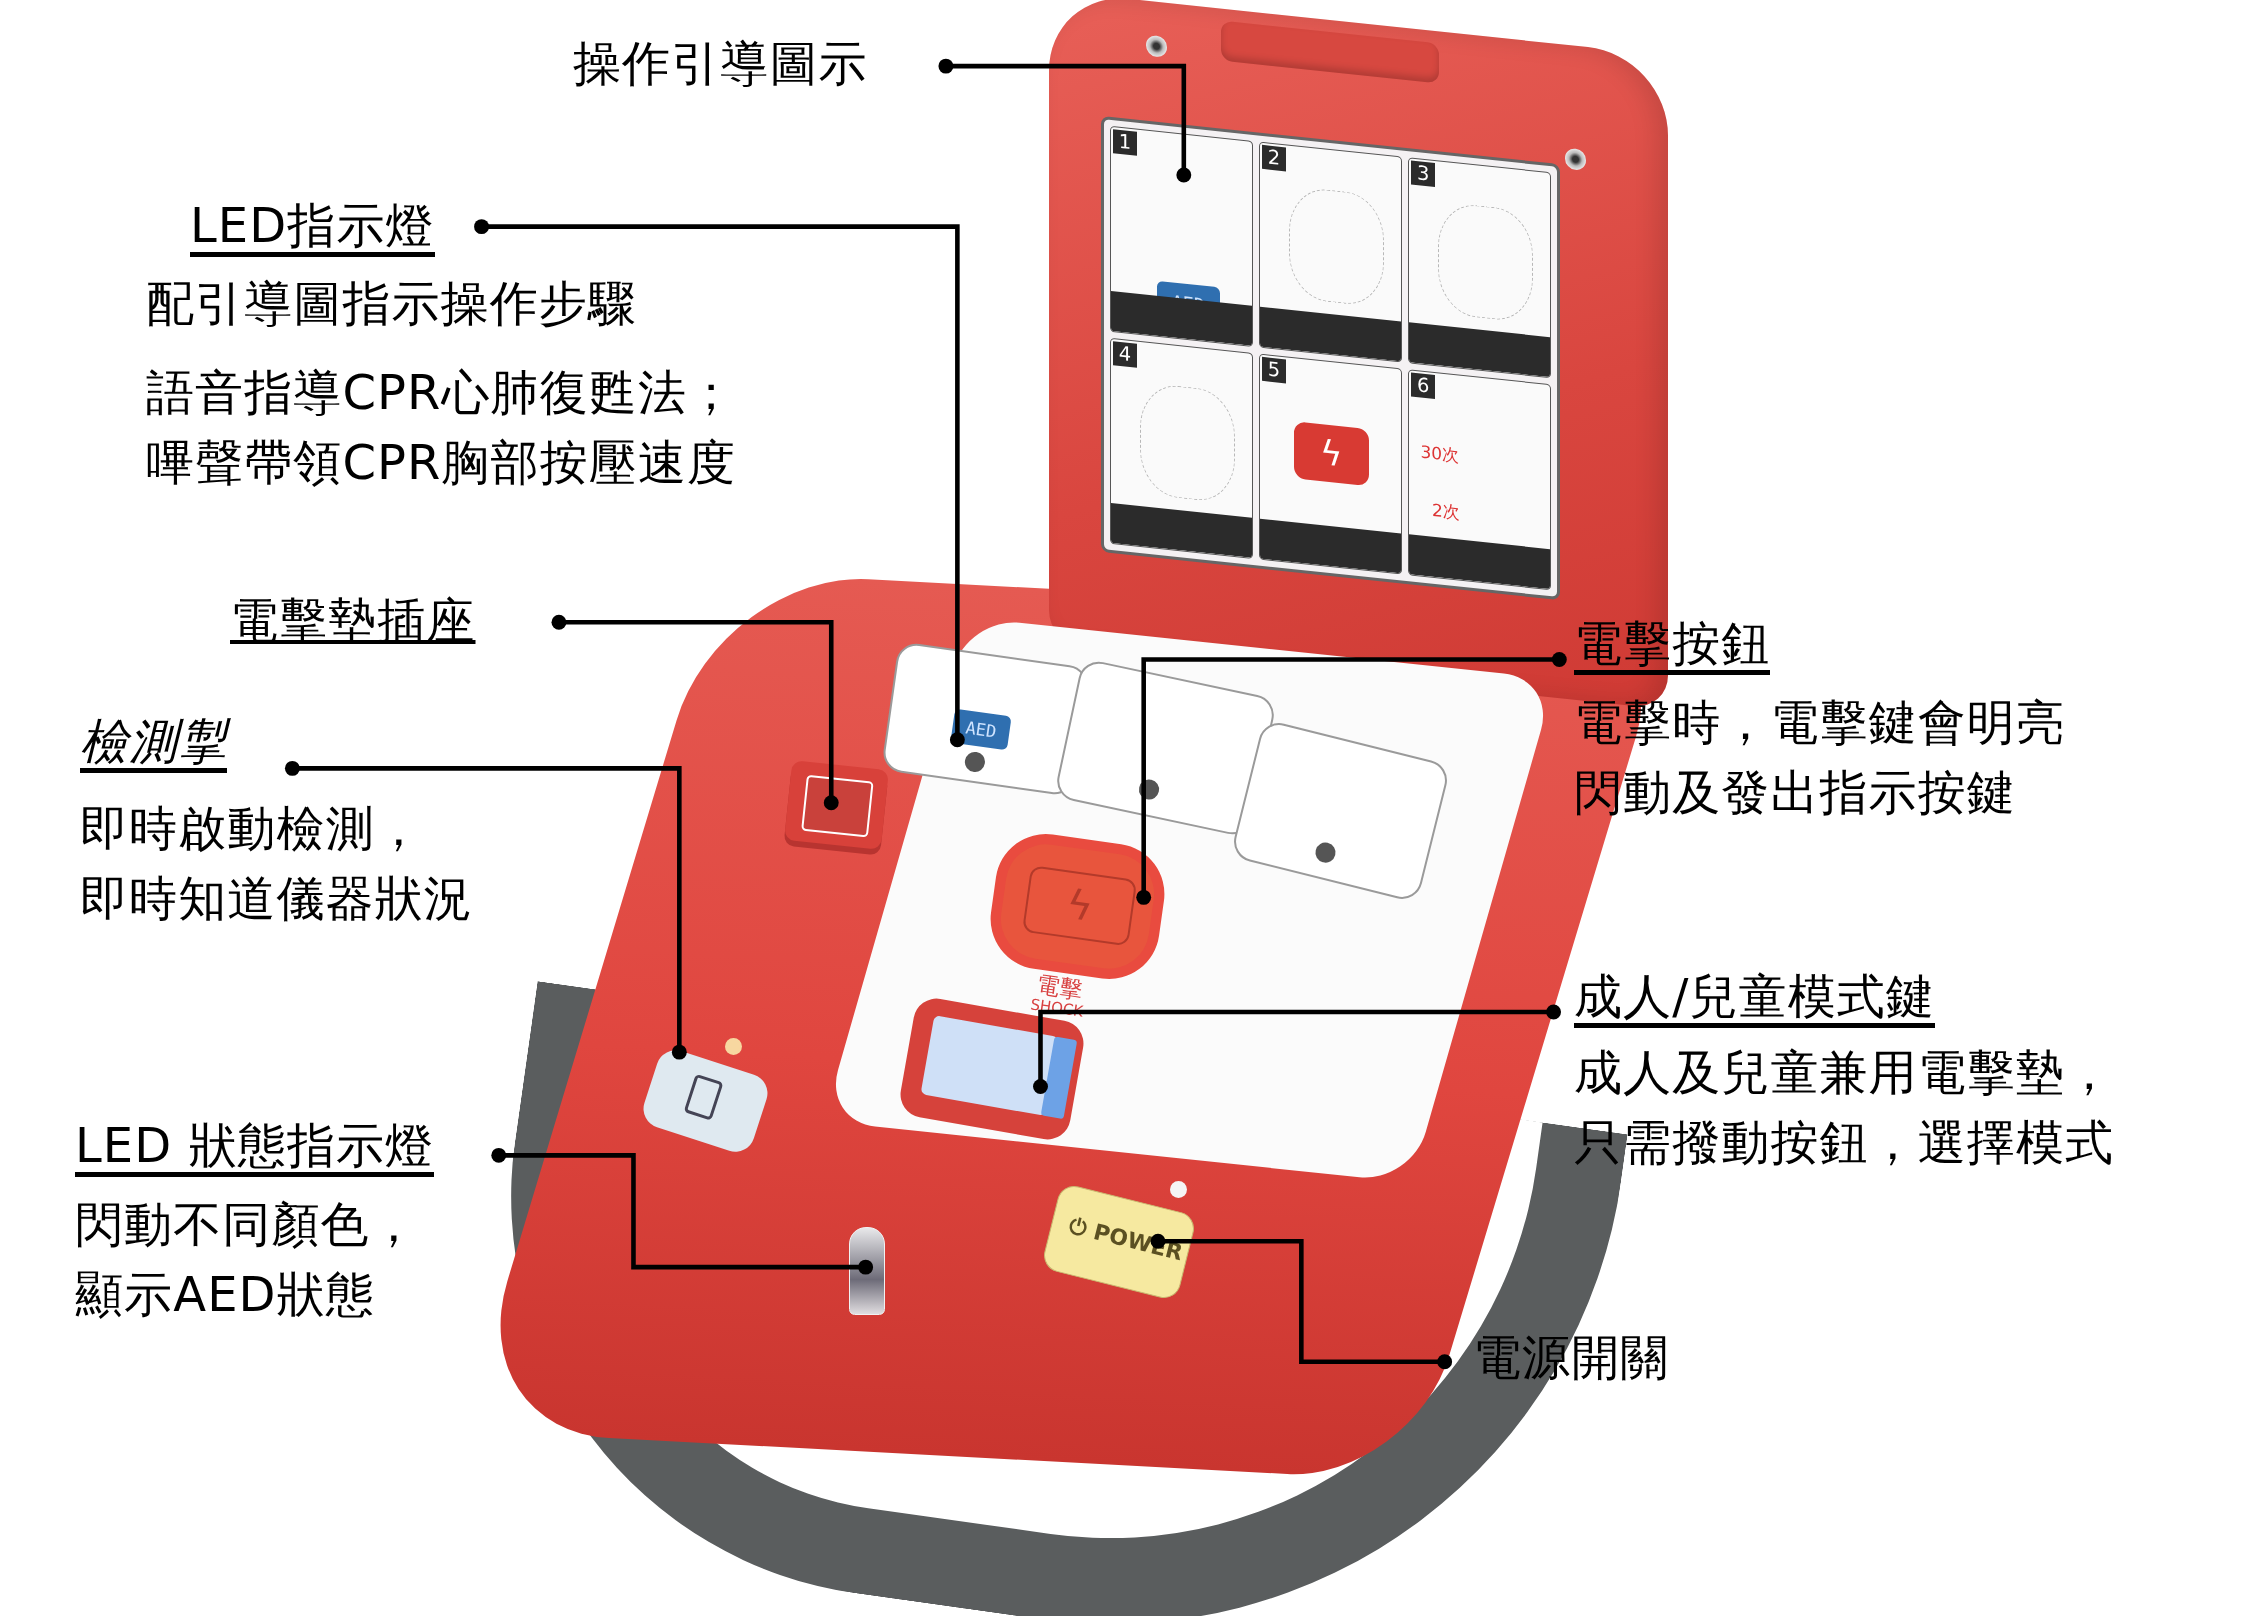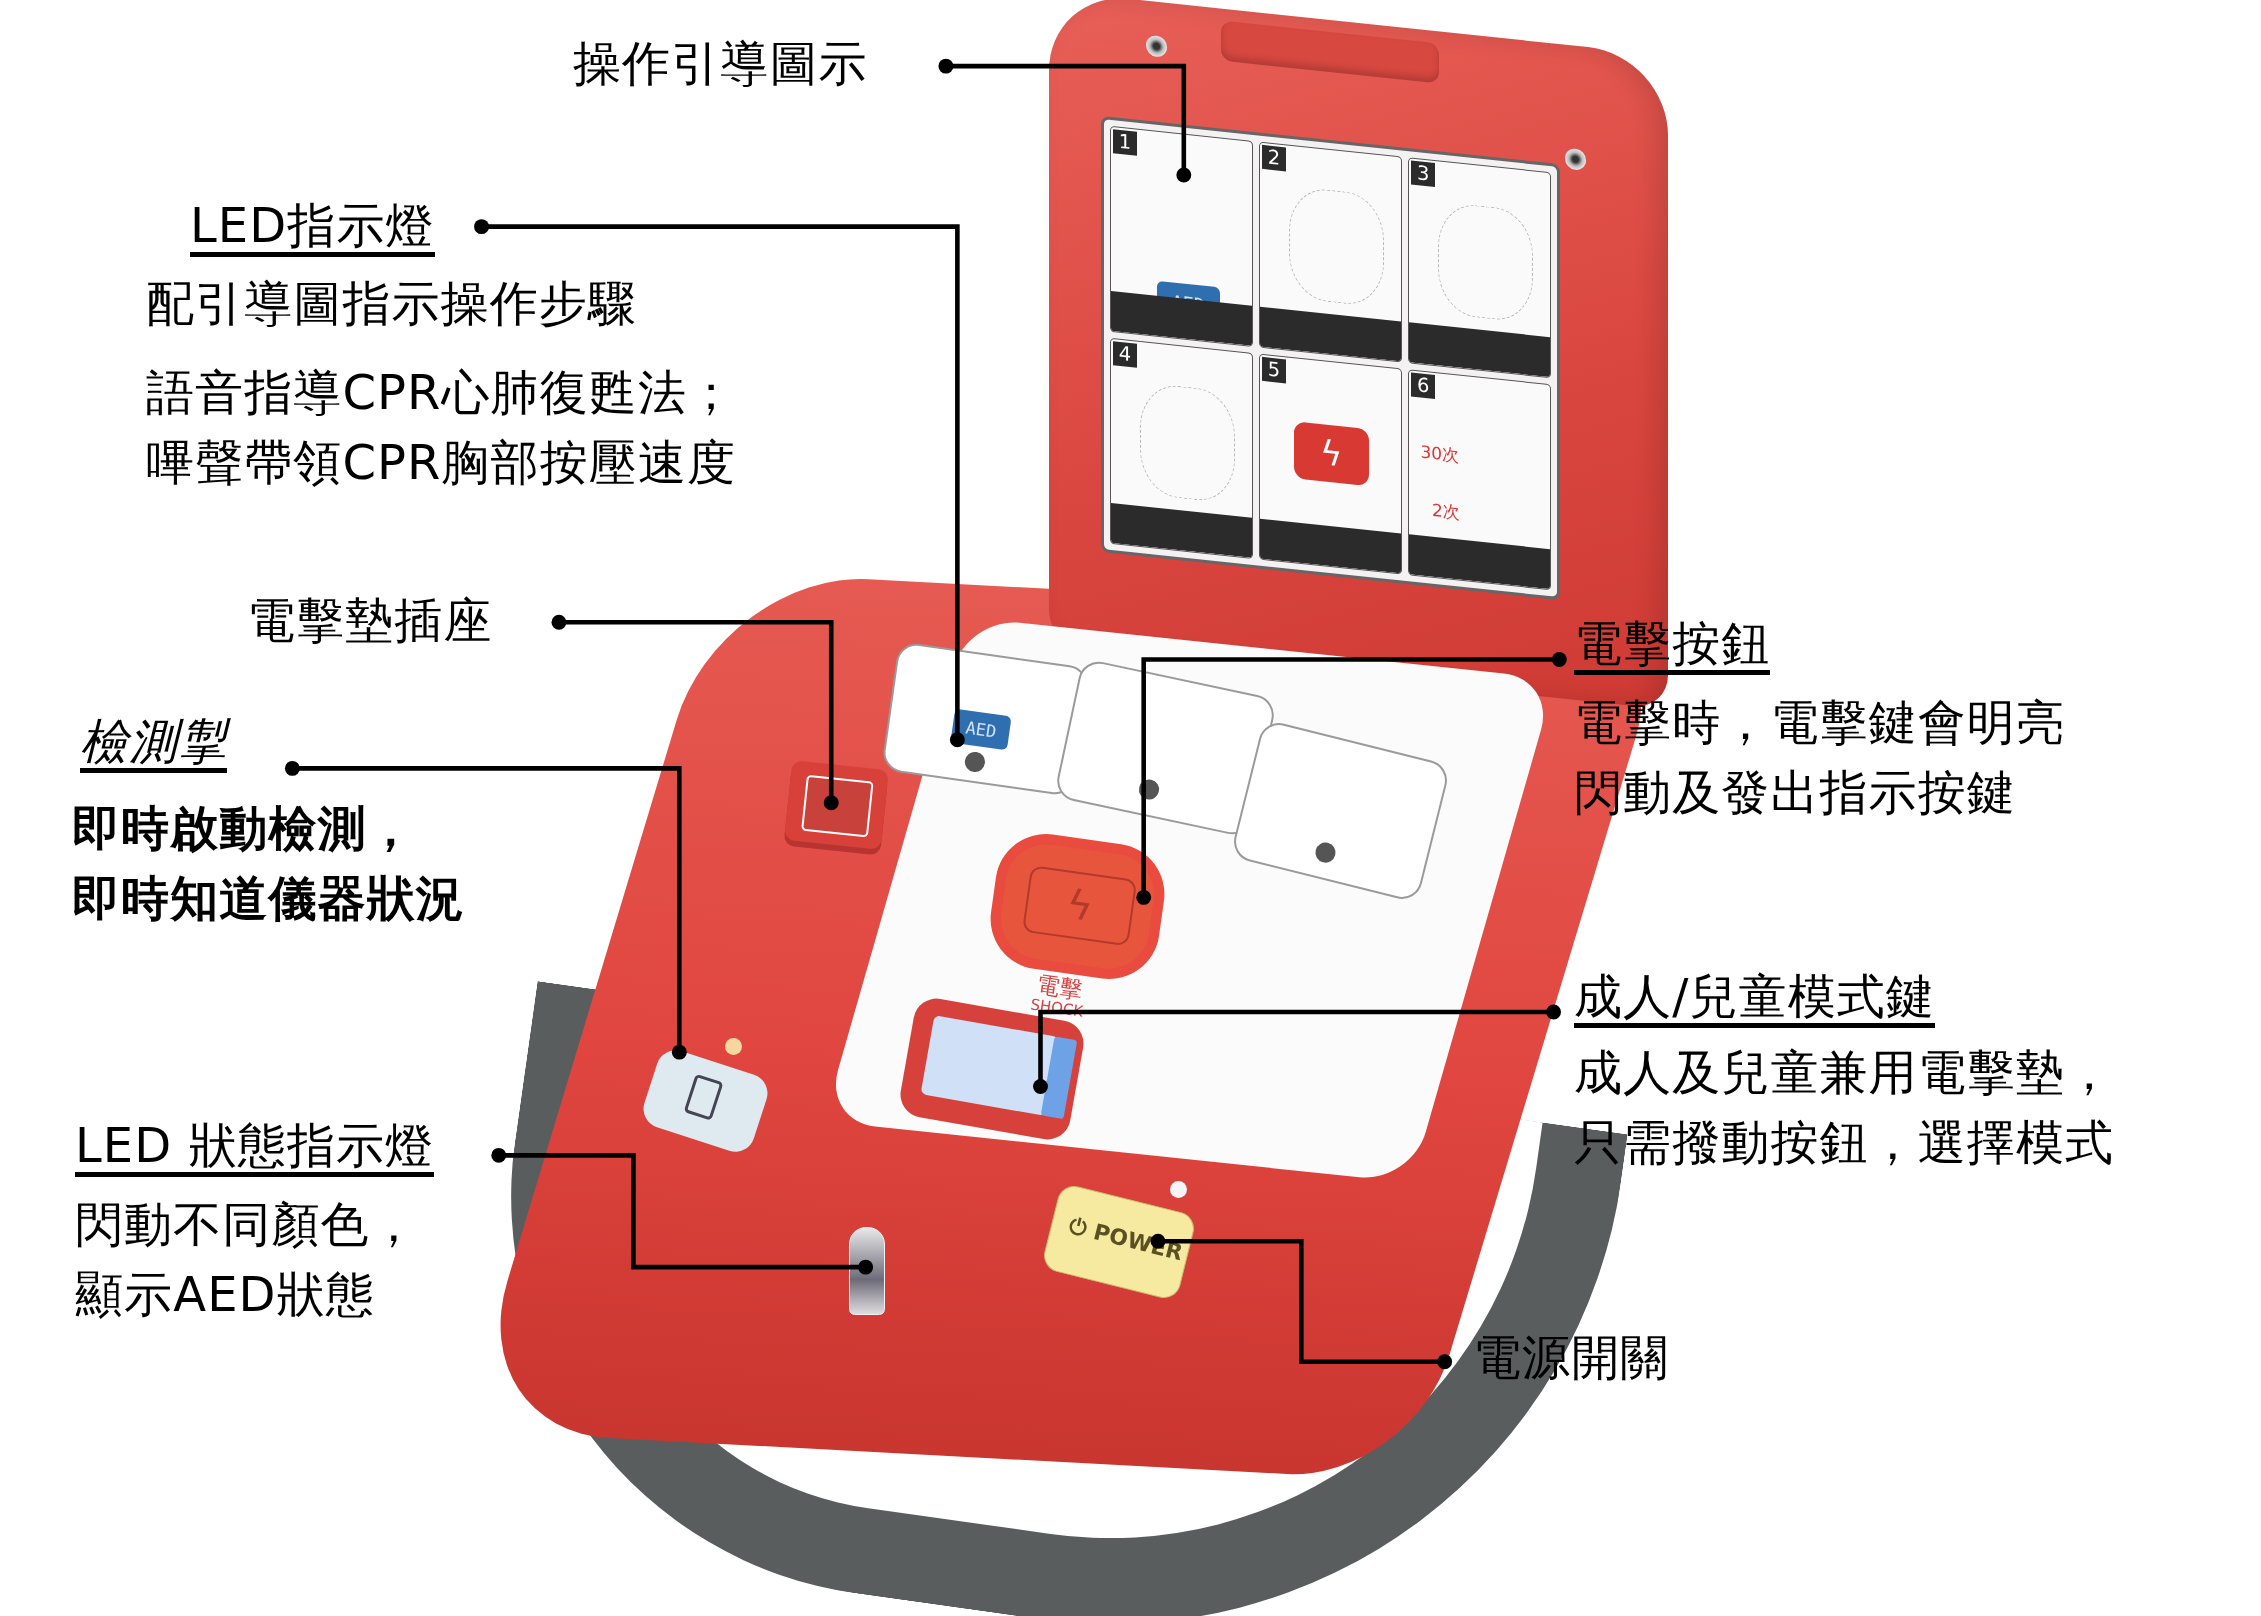--- a/index.html
+++ b/index.html
@@ -168,24 +168,24 @@
 
 <div class="label heading" style="left:146px; top:201px;margin-left:44px;">LED指示燈</div>
 <div class="desc" style="left:146px; top:269px;">
   <div>配引導圖指示操作步驟</div>
 </div>
 <div class="desc" style="left:146px; top:358px;">
   <div>語音指導CPR心肺復甦法；</div>
   <div>嗶聲帶領CPR胸部按壓速度</div>
 </div>
 
-<div class="label" style="left:247px; top:596px;">電擊墊插座</div>
+<div class="label" style="left:230px; top:596px;text-decoration:underline;">電擊墊插座</div>
 
 <div class="label heading" style="left:80px; top:717px;font-style:italic;">檢測掣</div>
-<div class="desc" style="left:72px; top:794px;font-weight:bold;">
+<div class="desc" style="left:80px; top:794px;">
   <div>即時啟動檢測，</div>
   <div>即時知道儀器狀況</div>
 </div>
 
 <div class="label heading" style="left:75px; top:1121px;">LED 狀態指示燈</div>
 <div class="desc" style="left:75px; top:1190px;">
   <div>閃動不同顏色，</div>
   <div>顯示AED狀態</div>
 </div>
 

